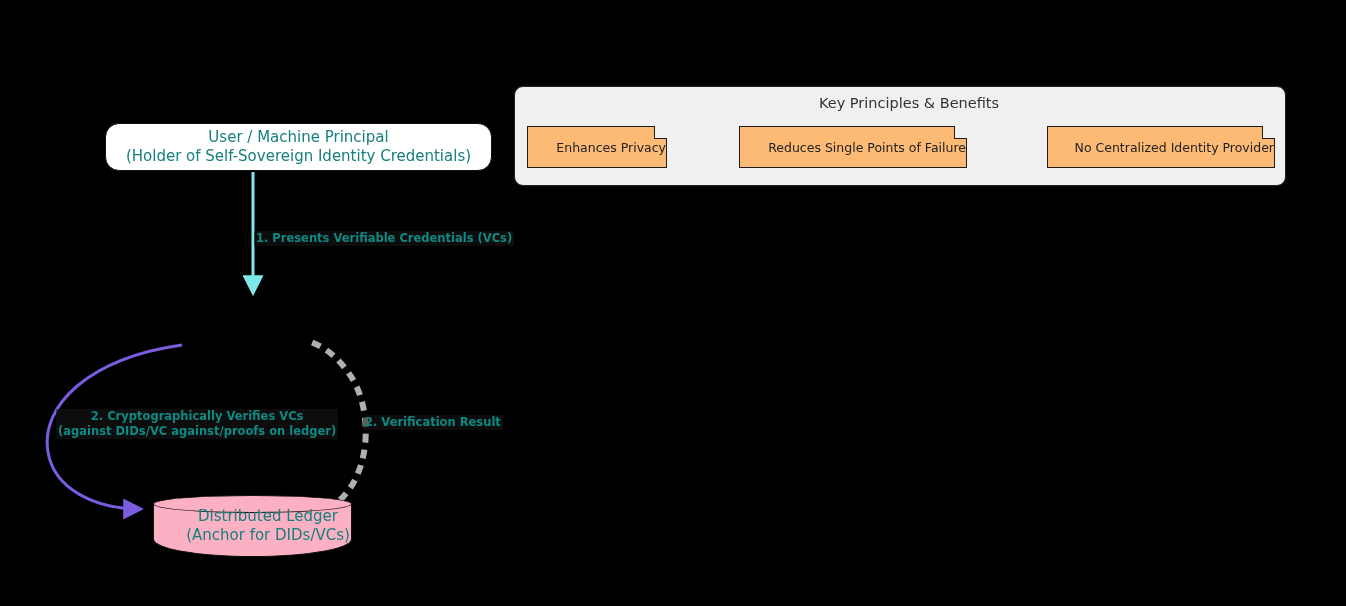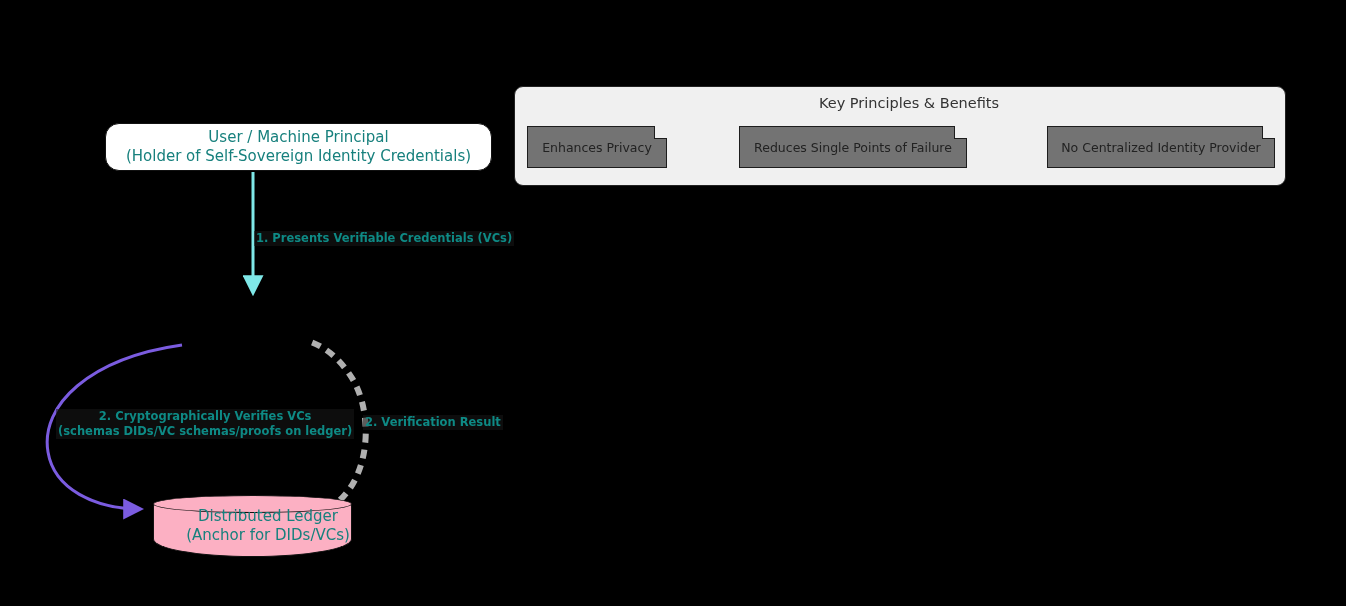--- a/index.html
+++ b/index.html
@@ -137,27 +137,27 @@
     width: 772px;
     text-align: center;
     color: #333333;
     font-size: 14.5px;
   }
   .note {
     position: absolute;
     top: 39px;
     height: 42px;
     box-sizing: border-box;
-    background: #737373;
+    background: #fdba74;
     border: 1.2px solid #1d1d1d;
     color: #222222;
     font-size: 12.5px;
     display: flex;
     align-items: center;
-    justify-content: center;
+    justify-content: flex-end;
     white-space: nowrap;
   }
   .note-fold {
     position: absolute;
     right: -1px;
     top: -1px;
     width: 12px;
     height: 12px;
     background: #f0f0f0;
     border-left: 1.2px solid #1d1d1d;
@@ -204,21 +204,21 @@
     <div class="cyl-text">
       <div>Distributed Ledger</div>
       <div>(Anchor for DIDs/VCs)</div>
     </div>
   </div>
 
   <div class="edge-label" id="label-1">1. Presents Verifiable Credentials (VCs)</div>
 
   <div class="edge-label" id="label-2">
     <div>2. Cryptographically Verifies VCs</div>
-    <div>(schemas DIDs/VC schemas/proofs on ledger)</div>
+    <div>(against DIDs/VC against/proofs on ledger)</div>
   </div>
 
   <div class="edge-label" id="label-3">2. Verification Result</div>
 
   <div id="panel">
     <div id="panel-title">Key Principles &amp; Benefits</div>
 
     <div class="note" id="note-0">
       <span>Enhances Privacy</span>
       <span class="note-fold"></span>

